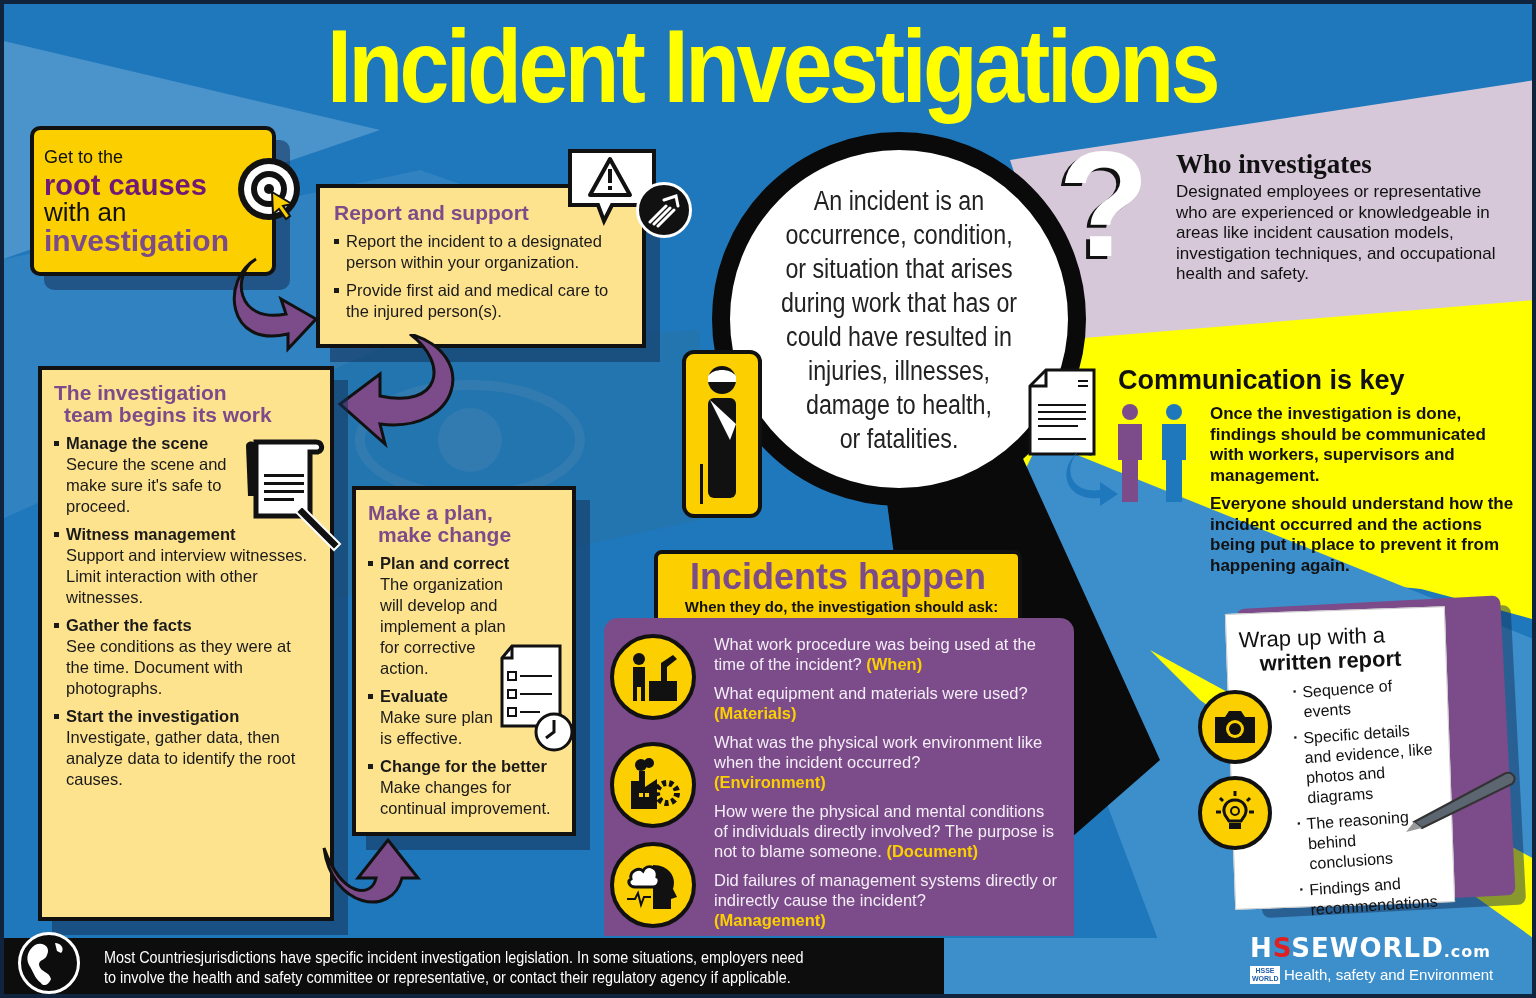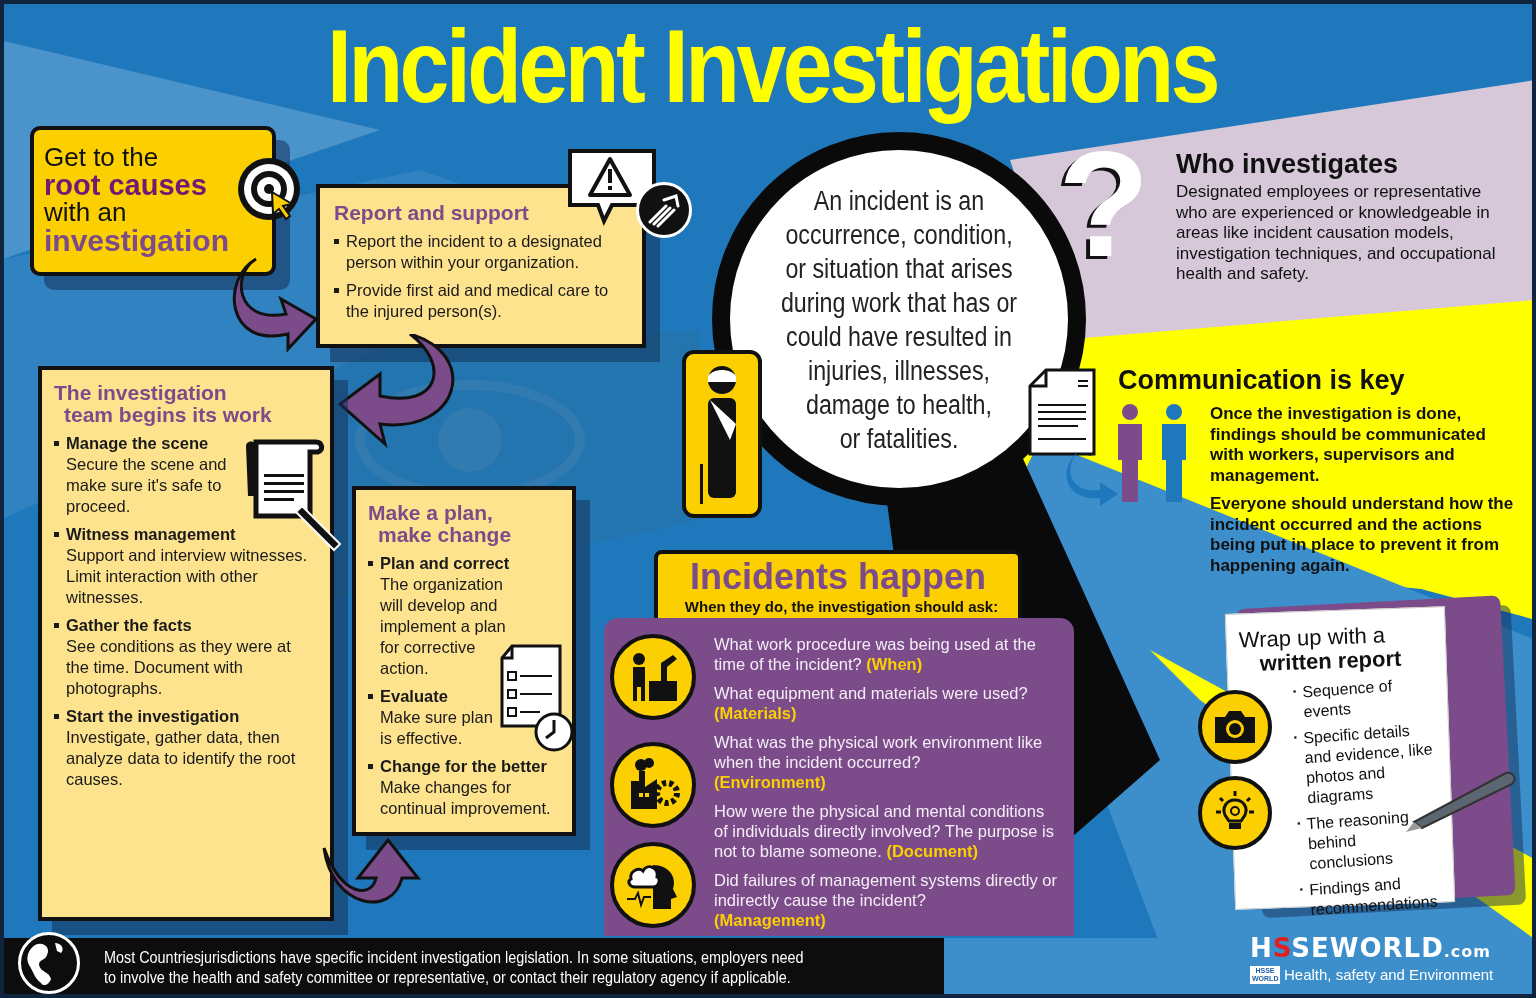--- a/index.html
+++ b/index.html
@@ -41,21 +41,21 @@
     <polygon points="980,430 1536,560 1536,620 980,470" fill="#ffff00"></polygon>
     <polygon points="1000,470 1270,700 1230,720 990,500" fill="#ffff00"></polygon>
     <polygon points="1040,440 1536,640 1536,998 1180,998 1000,520" fill="#3d8fcc"></polygon>
     <polygon points="1150,650 1536,860 1536,940 1200,700" fill="#ffff00"></polygon>
     <polygon points="880,450 1010,430 1160,760 1000,900 900,600" fill="#0a0a0a"></polygon>
   </svg>
 
   <div class="title">Incident Investigations</div>
 
   <div class="card" style="left:26px;top:122px;width:246px;height:150px;background:#fcd000;border-radius:10px;padding:14px 10px;">
-    <div style="font-size:26px;line-height:27px;color:#111;">Get to the</div>
+    <div style="font-size:18px;line-height:27px;color:#111;">Get to the</div>
     <div style="font-size:29px;line-height:28px;color:#701a75;font-weight:bold;">root causes</div>
     <div style="font-size:26px;line-height:27px;color:#111;">with an</div>
     <div style="font-size:30px;line-height:30px;color:#7b4b8a;font-weight:bold;">investigation</div>
   </div>
   <div style="position:absolute;left:232px;top:152px;width:66px;height:66px;">
     <svg width="66" height="66" viewBox="0 0 66 66">
       <circle cx="33" cy="33" r="31" fill="#111"></circle>
       <circle cx="33" cy="33" r="25" fill="#fff"></circle>
       <circle cx="33" cy="33" r="18" fill="#111"></circle>
       <circle cx="33" cy="33" r="12" fill="#fff"></circle>
@@ -194,21 +194,21 @@
         <rect x="10" y="43" width="48" height="2" fill="#111"></rect>
       <rect x="10" y="50" width="48" height="2" fill="#111"></rect>
         <rect x="10" y="57" width="40" height="2" fill="#111"></rect>
       <rect x="10" y="70" width="48" height="2" fill="#111"></rect>
     </svg>
   </div>
 
   <div style="position:absolute;left:1054px;top:120px;font-size:150px;font-weight:bold;color:#fff;line-height:160px;text-shadow:-4px 3px 0 #111;">?</div>
 
   <div style="position:absolute;left:1172px;top:144px;width:340px;">
-    <div style="font-size:27px;font-weight:bold;color:#111;line-height:32px;">Who investigates</div>
+    <div style="font-size:27px;font-weight:bold;color:#111;line-height:32px;font-family:Liberation Serif, serif;">Who investigates</div>
     <div style="font-size:17px;line-height:20.5px;color:#111;margin-top:2px;">Designated employees or representative who are experienced or knowledgeable in areas like incident causation models, investigation techniques, and occupational health and safety.</div>
   </div>
 
   <div style="position:absolute;left:1114px;top:360px;font-size:27px;font-weight:bold;color:#111;line-height:32px;">Communication is key</div>
   <div style="position:absolute;left:1110px;top:398px;width:80px;height:104px;">
     <svg width="80" height="104" viewBox="0 0 80 104">
       <circle cx="16" cy="10" r="8" fill="#7b4b8a"></circle>
       <path d="M4,22 H28 V58 H24 V100 H8 V58 H4 Z" fill="#7b4b8a"></path>
       <circle cx="60" cy="10" r="8" fill="#1f78bb"></circle>
       <path d="M48,22 H72 V58 H68 V100 H52 V58 H48 Z" fill="#1f78bb"></path>

